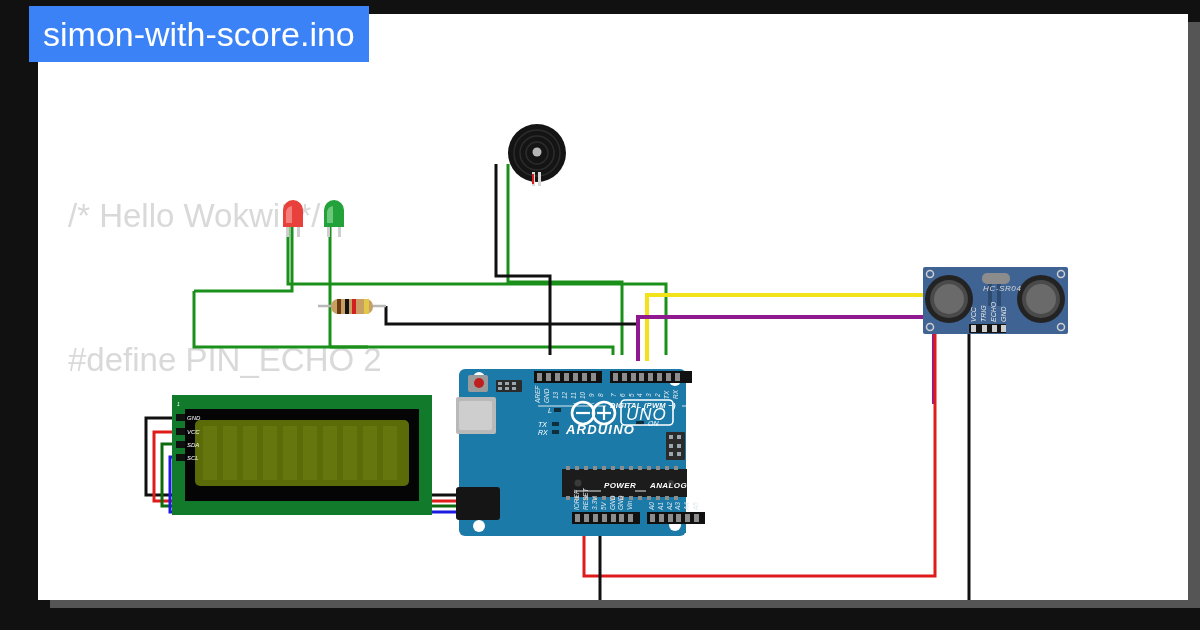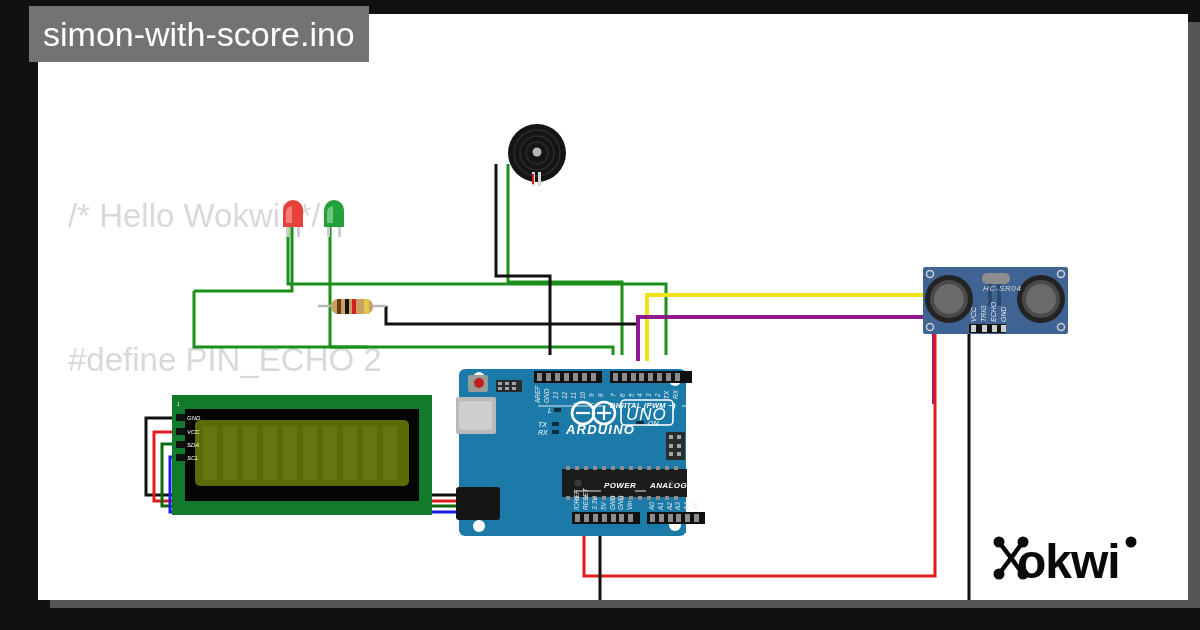--- a/index.html
+++ b/index.html
@@ -30,21 +30,21 @@
     line-height:48px;
     white-space:pre;
     letter-spacing:0px;
     user-select:none;
   }
   .code div{height:48px;}
 
   
   .title-chip{
     position:absolute;left:29px;top:6px;
-    background:#737373;
+    background:#3b82f6;
     color:#ffffff;
     font-size:34px;
     line-height:56px;
     padding:0 14px;
     height:56px;
     white-space:nowrap;
     z-index:40;
   }
 
   
@@ -383,34 +383,18 @@
           </g>
           <text x="566" y="474" fill="#ffffff" font-family="Liberation Sans, sans-serif" font-size="8" font-weight="bold" letter-spacing="0.4">POWER</text>
           <text x="612" y="474" fill="#ffffff" font-family="Liberation Sans, sans-serif" font-size="8" font-weight="bold" letter-spacing="0.4">ANALOG IN</text>
           <line x1="537" y1="477" x2="563" y2="477" stroke="#dfe8ee" stroke-width="1"></line>
           <line x1="597" y1="477" x2="608" y2="477" stroke="#dfe8ee" stroke-width="1"></line>
         </g>
 
       </svg>
     </div>
 
-    <div class="wokwi-logo">
-      <svg width="160" height="64" viewBox="0 0 160 64" xmlns="http://www.w3.org/2000/svg" aria-label="Wokwi">
-        <g stroke="#0a0a0a" stroke-width="4.5" fill="none" stroke-linecap="round">
-          <path d="M 6 16 L 30 48"></path>
-          <path d="M 30 16 L 6 48"></path>
-        </g>
-        <g fill="#0a0a0a">
-          <circle cx="6" cy="16" r="5.5"></circle>
-          <circle cx="30" cy="16" r="5.5"></circle>
-          <circle cx="6" cy="48" r="5.5"></circle>
-          <circle cx="30" cy="48" r="5.5"></circle>
-          <circle cx="138" cy="16" r="5.5"></circle>
-        </g>
-        <text x="24" y="52" fill="#0a0a0a" font-family="Liberation Sans, sans-serif" font-size="48" font-weight="bold" letter-spacing="-1">okwi</text>
-      </svg>
-    </div>
 
   </div>
 
   <div class="title-chip">simon-with-score.ino</div>
 
 </div>
 
 </body></html>

